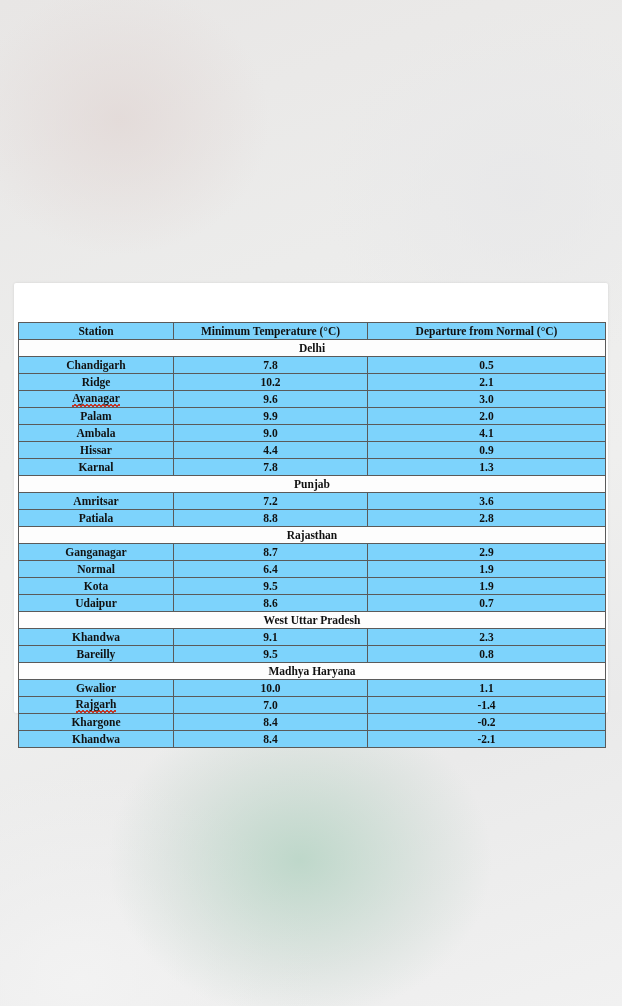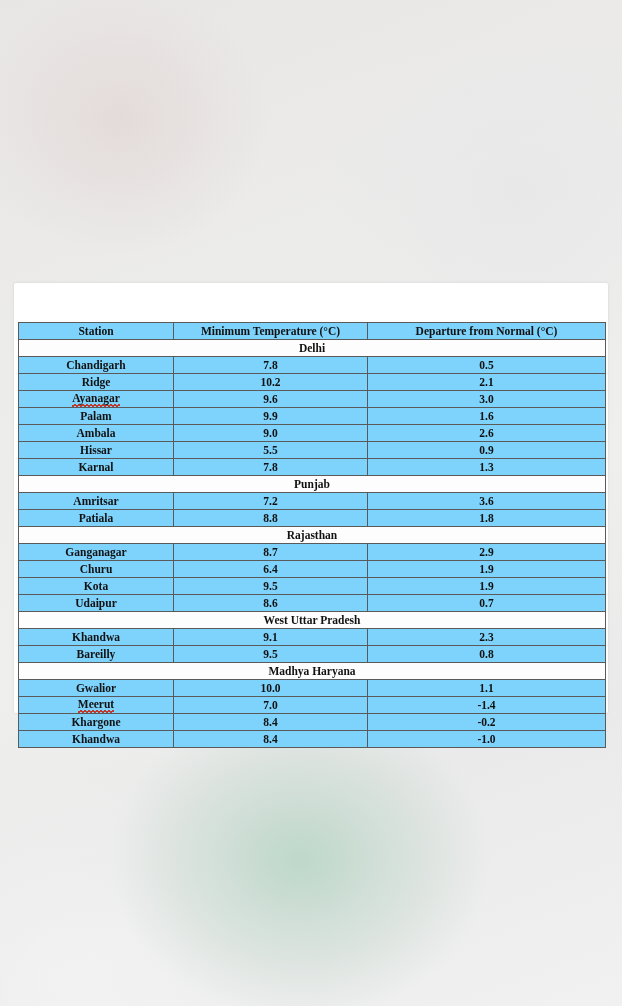--- a/index.html
+++ b/index.html
@@ -132,60 +132,60 @@
         <td>2.1</td>
       </tr>
       <tr class="data-row">
         <td><span class="misspelled">Ayanagar</span></td>
         <td>9.6</td>
         <td>3.0</td>
       </tr>
       <tr class="data-row">
         <td>Palam</td>
         <td>9.9</td>
-        <td>1.6</td>
+        <td>2.0</td>
       </tr>
       <tr class="data-row">
         <td>Ambala</td>
         <td>9.0</td>
-        <td>2.6</td>
+        <td>4.1</td>
       </tr>
       <tr class="data-row">
         <td>Hissar</td>
-        <td>5.5</td>
+        <td>4.4</td>
         <td>0.9</td>
       </tr>
       <tr class="data-row">
         <td>Karnal</td>
         <td>7.8</td>
         <td>1.3</td>
       </tr>
       <tr class="region-row">
         <td colspan="3">Punjab</td>
       </tr>
       <tr class="data-row">
         <td>Amritsar</td>
         <td>7.2</td>
         <td>3.6</td>
       </tr>
       <tr class="data-row">
         <td>Patiala</td>
         <td>8.8</td>
-        <td>1.8</td>
+        <td>2.8</td>
       </tr>
       <tr class="region-row">
         <td colspan="3">Rajasthan</td>
       </tr>
       <tr class="data-row">
         <td>Ganganagar</td>
         <td>8.7</td>
         <td>2.9</td>
       </tr>
       <tr class="data-row">
-        <td>Churu</td>
+        <td>Normal</td>
         <td>6.4</td>
         <td>1.9</td>
       </tr>
       <tr class="data-row">
         <td>Kota</td>
         <td>9.5</td>
         <td>1.9</td>
       </tr>
       <tr class="data-row">
         <td>Udaipur</td>
@@ -207,28 +207,28 @@
       </tr>
       <tr class="region-row">
         <td colspan="3">Madhya Haryana</td>
       </tr>
       <tr class="data-row">
         <td>Gwalior</td>
         <td>10.0</td>
         <td>1.1</td>
       </tr>
       <tr class="data-row">
-        <td><span class="misspelled">Meerut</span></td>
+        <td><span class="misspelled">Rajgarh</span></td>
         <td>7.0</td>
         <td>-1.4</td>
       </tr>
       <tr class="data-row">
         <td>Khargone</td>
         <td>8.4</td>
         <td>-0.2</td>
       </tr>
       <tr class="data-row">
         <td>Khandwa</td>
         <td>8.4</td>
-        <td>-1.0</td>
+        <td>-2.1</td>
       </tr>
     </tbody>
 </table>
 
 </body></html>

